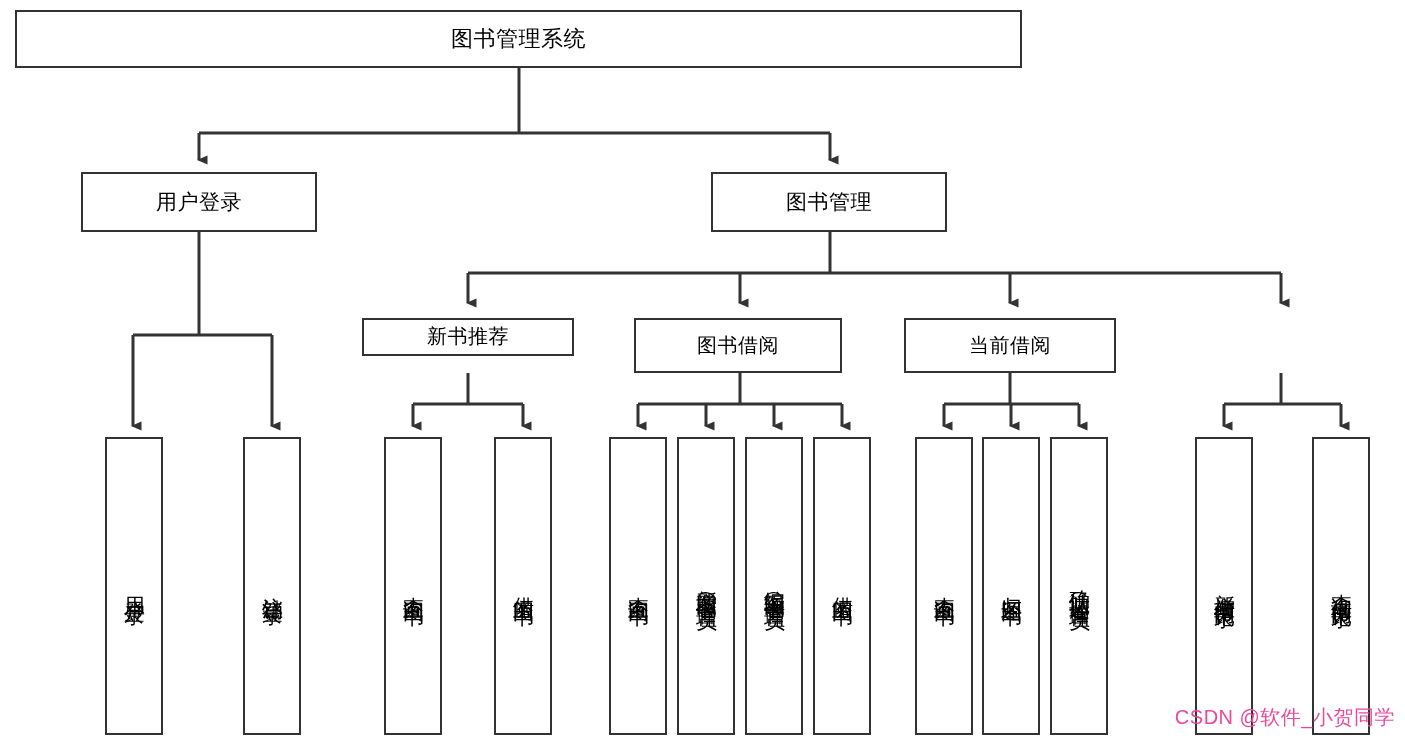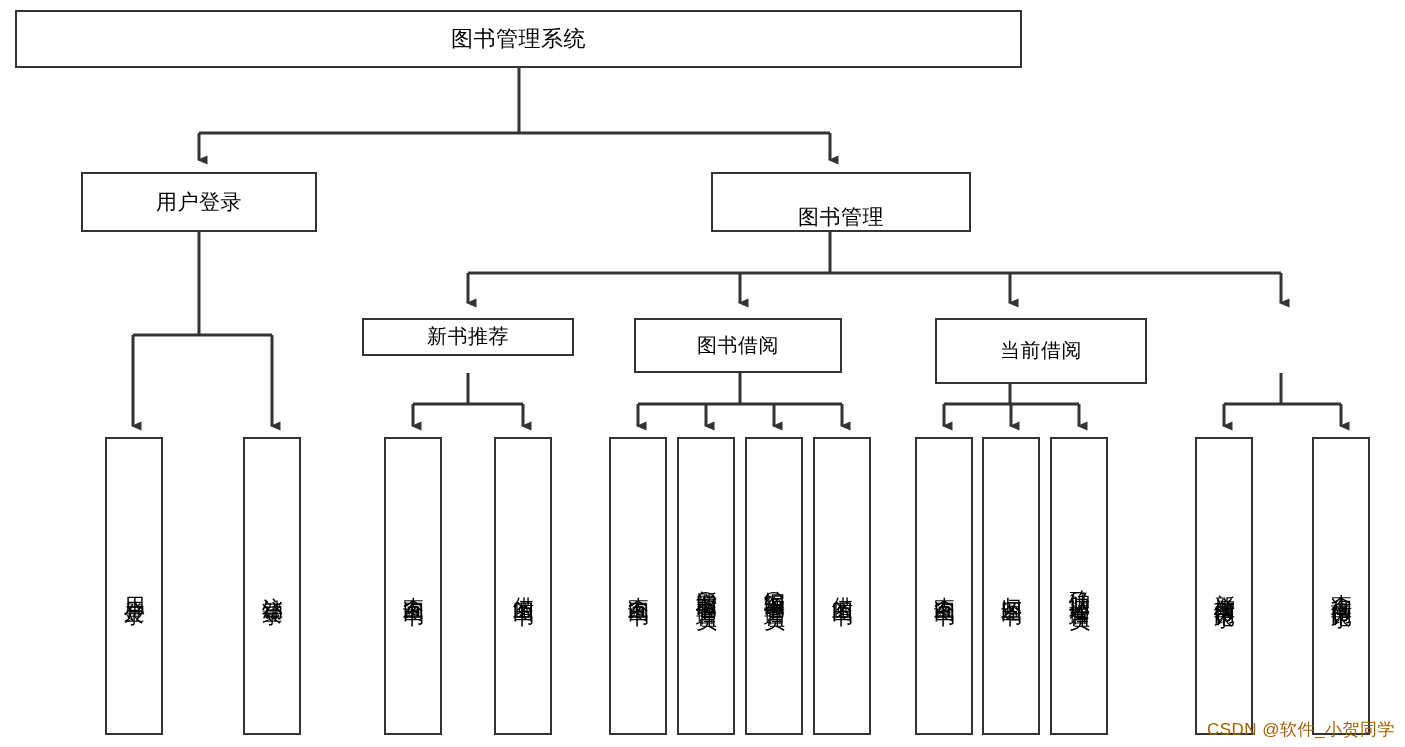--- a/index.html
+++ b/index.html
@@ -55,23 +55,23 @@
     writing-mode: vertical-rl;
     text-orientation: upright;
     font-size: 21px;
     line-height: 1.28;
     letter-spacing: 3px;
     white-space: nowrap;
   }
   #watermark {
     position: absolute;
     right: 10px;
-    bottom: 6px;
-    font-size: 17px;
-    color: #a16207;
+    bottom: 16px;
+    font-size: 20px;
+    color: #ec4899;
     letter-spacing: 0.5px;
     z-index: 5;
     white-space: nowrap;
   }
 </style>
 </head>
 <body>
 
 <div id="canvas">
 
@@ -125,31 +125,31 @@
     </g>
   </svg>
 
   <div class="node root" style="left:15px; top:10px; width:1007px; height:58px;">
     <span class="lbl">图书管理系统</span>
   </div>
 
   <div class="node lvl1" style="left:81px; top:172px; width:236px; height:60px;">
     <span class="lbl">用户登录</span>
   </div>
-  <div class="node lvl1" style="left:711px; top:172px; width:260px; height:60px;align-items:flex-end;">
+  <div class="node lvl1" style="left:711px; top:172px; width:236px; height:60px;">
     <span class="lbl">图书管理</span>
   </div>
 
   <div class="node lvl2" style="left:362px; top:318px; width:212px; height:38px;">
     <span class="lbl">新书推荐</span>
   </div>
   <div class="node lvl2" style="left:634px; top:318px; width:208px; height:55px;">
     <span class="lbl">图书借阅</span>
   </div>
-  <div class="node lvl2" style="left:904px; top:318px; width:212px; height:66px;margin-left:31px;">
+  <div class="node lvl2" style="left:904px; top:318px; width:212px; height:55px;">
     <span class="lbl">当前借阅</span>
   </div>
 
   <div class="node leaf" style="left:105px; top:437px; width:58px; height:298px;">
     <span class="lbl">用户登录</span>
   </div>
   <div class="node leaf" style="left:243px; top:437px; width:58px; height:298px;">
     <span class="lbl">注销登录</span>
   </div>
 

